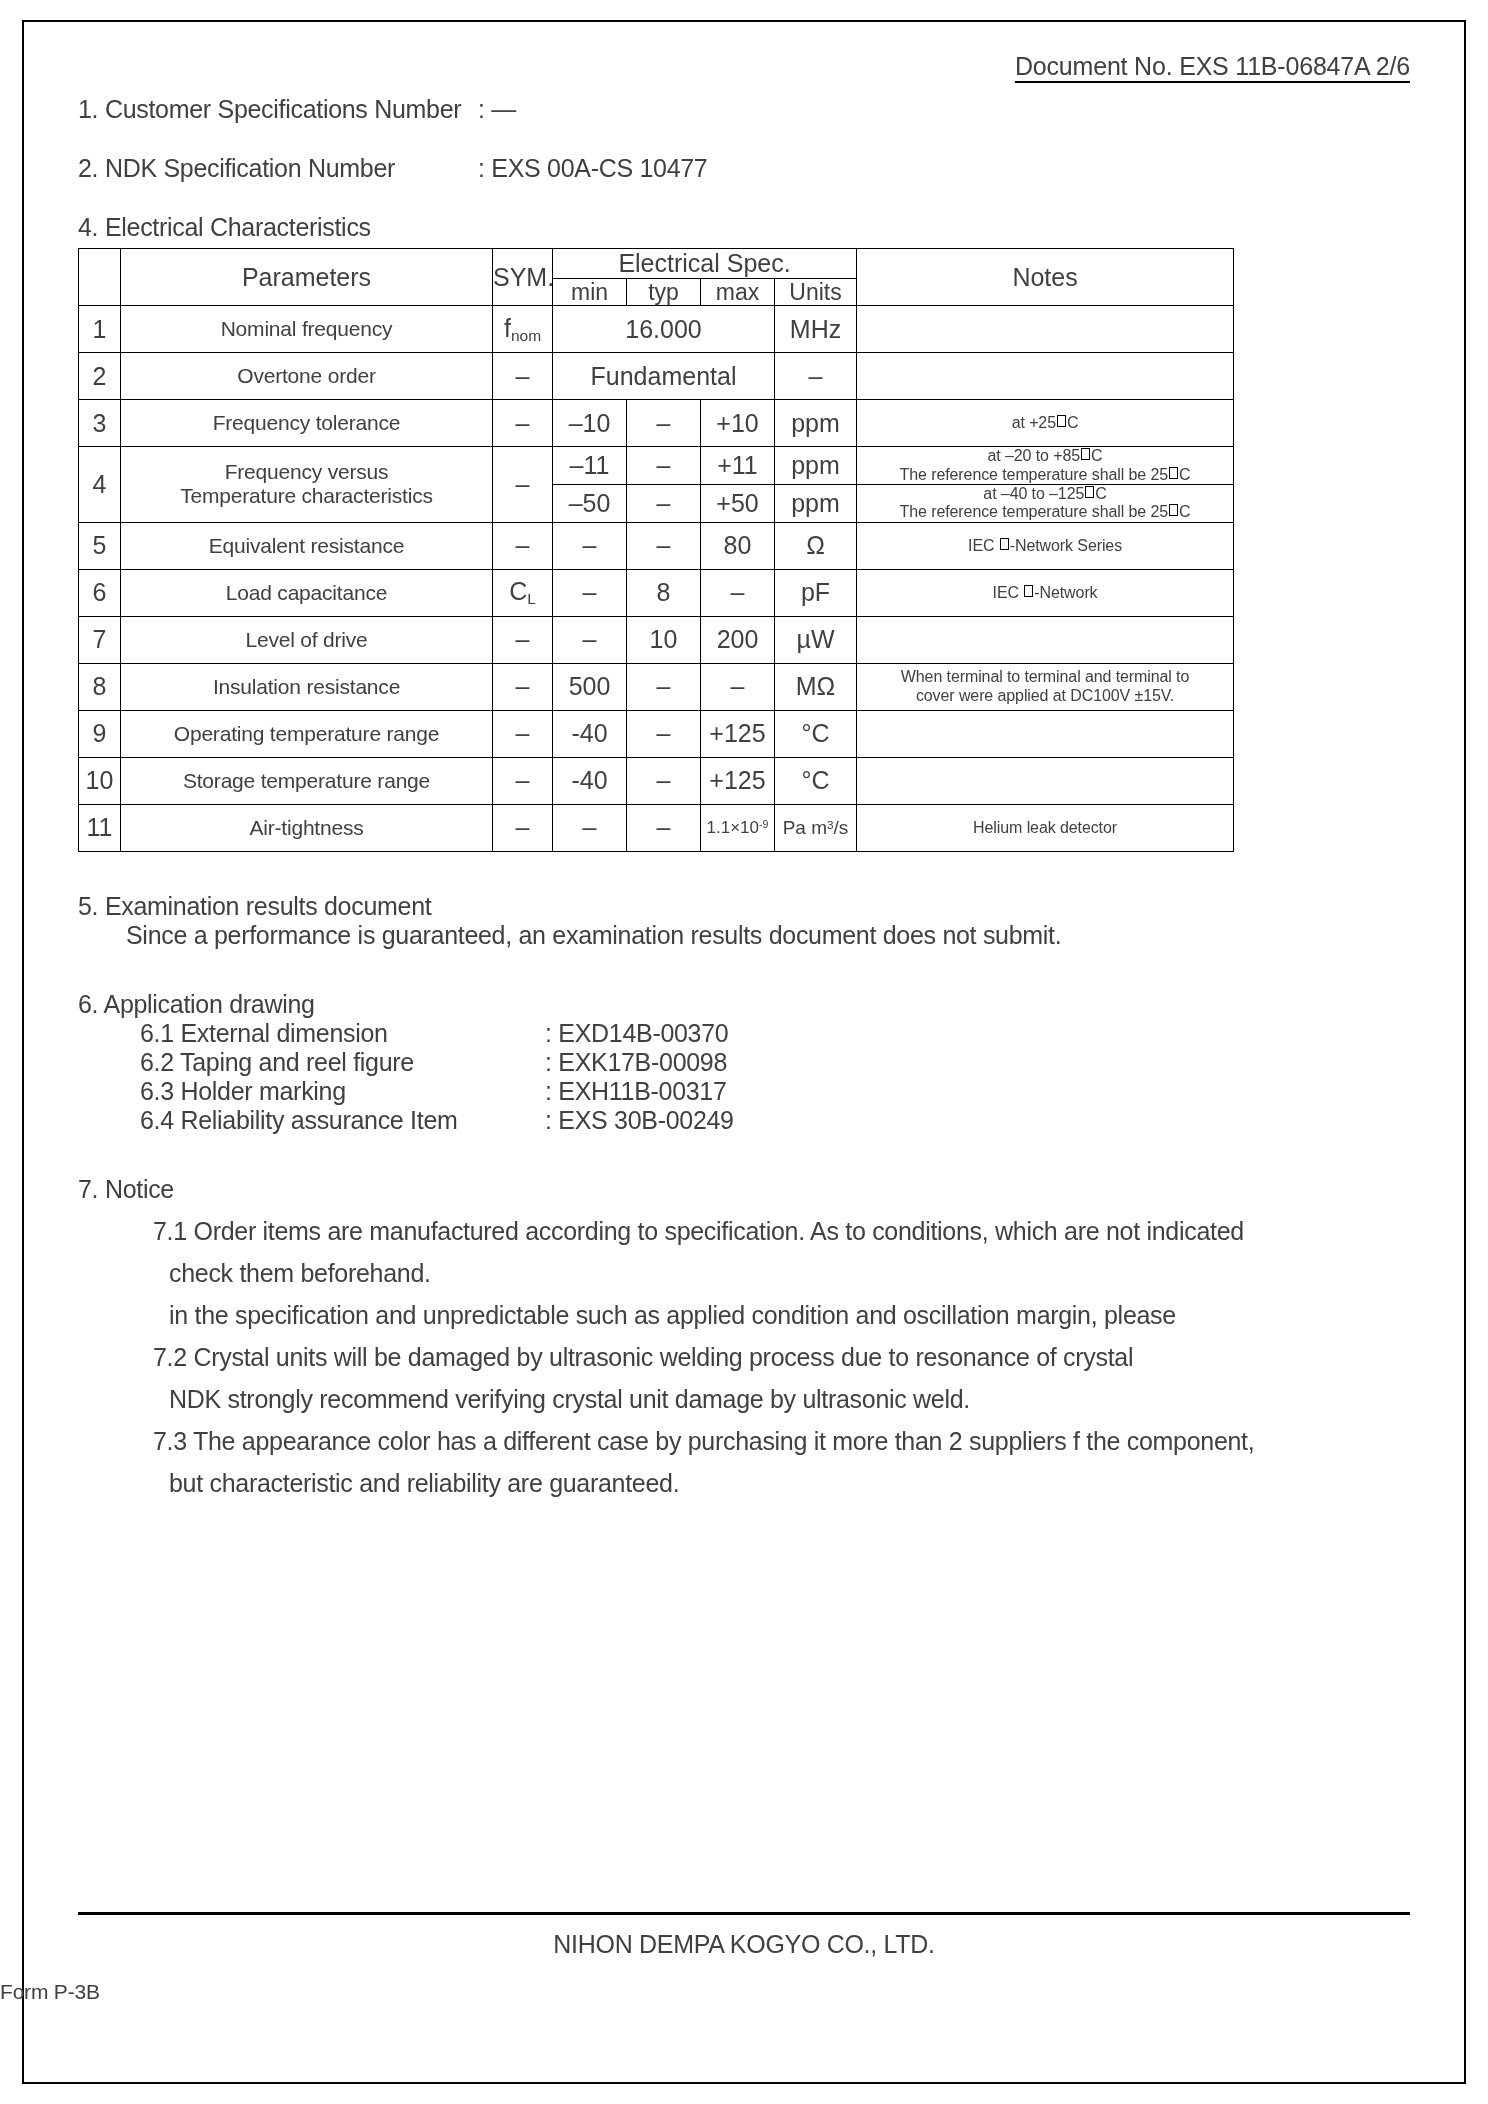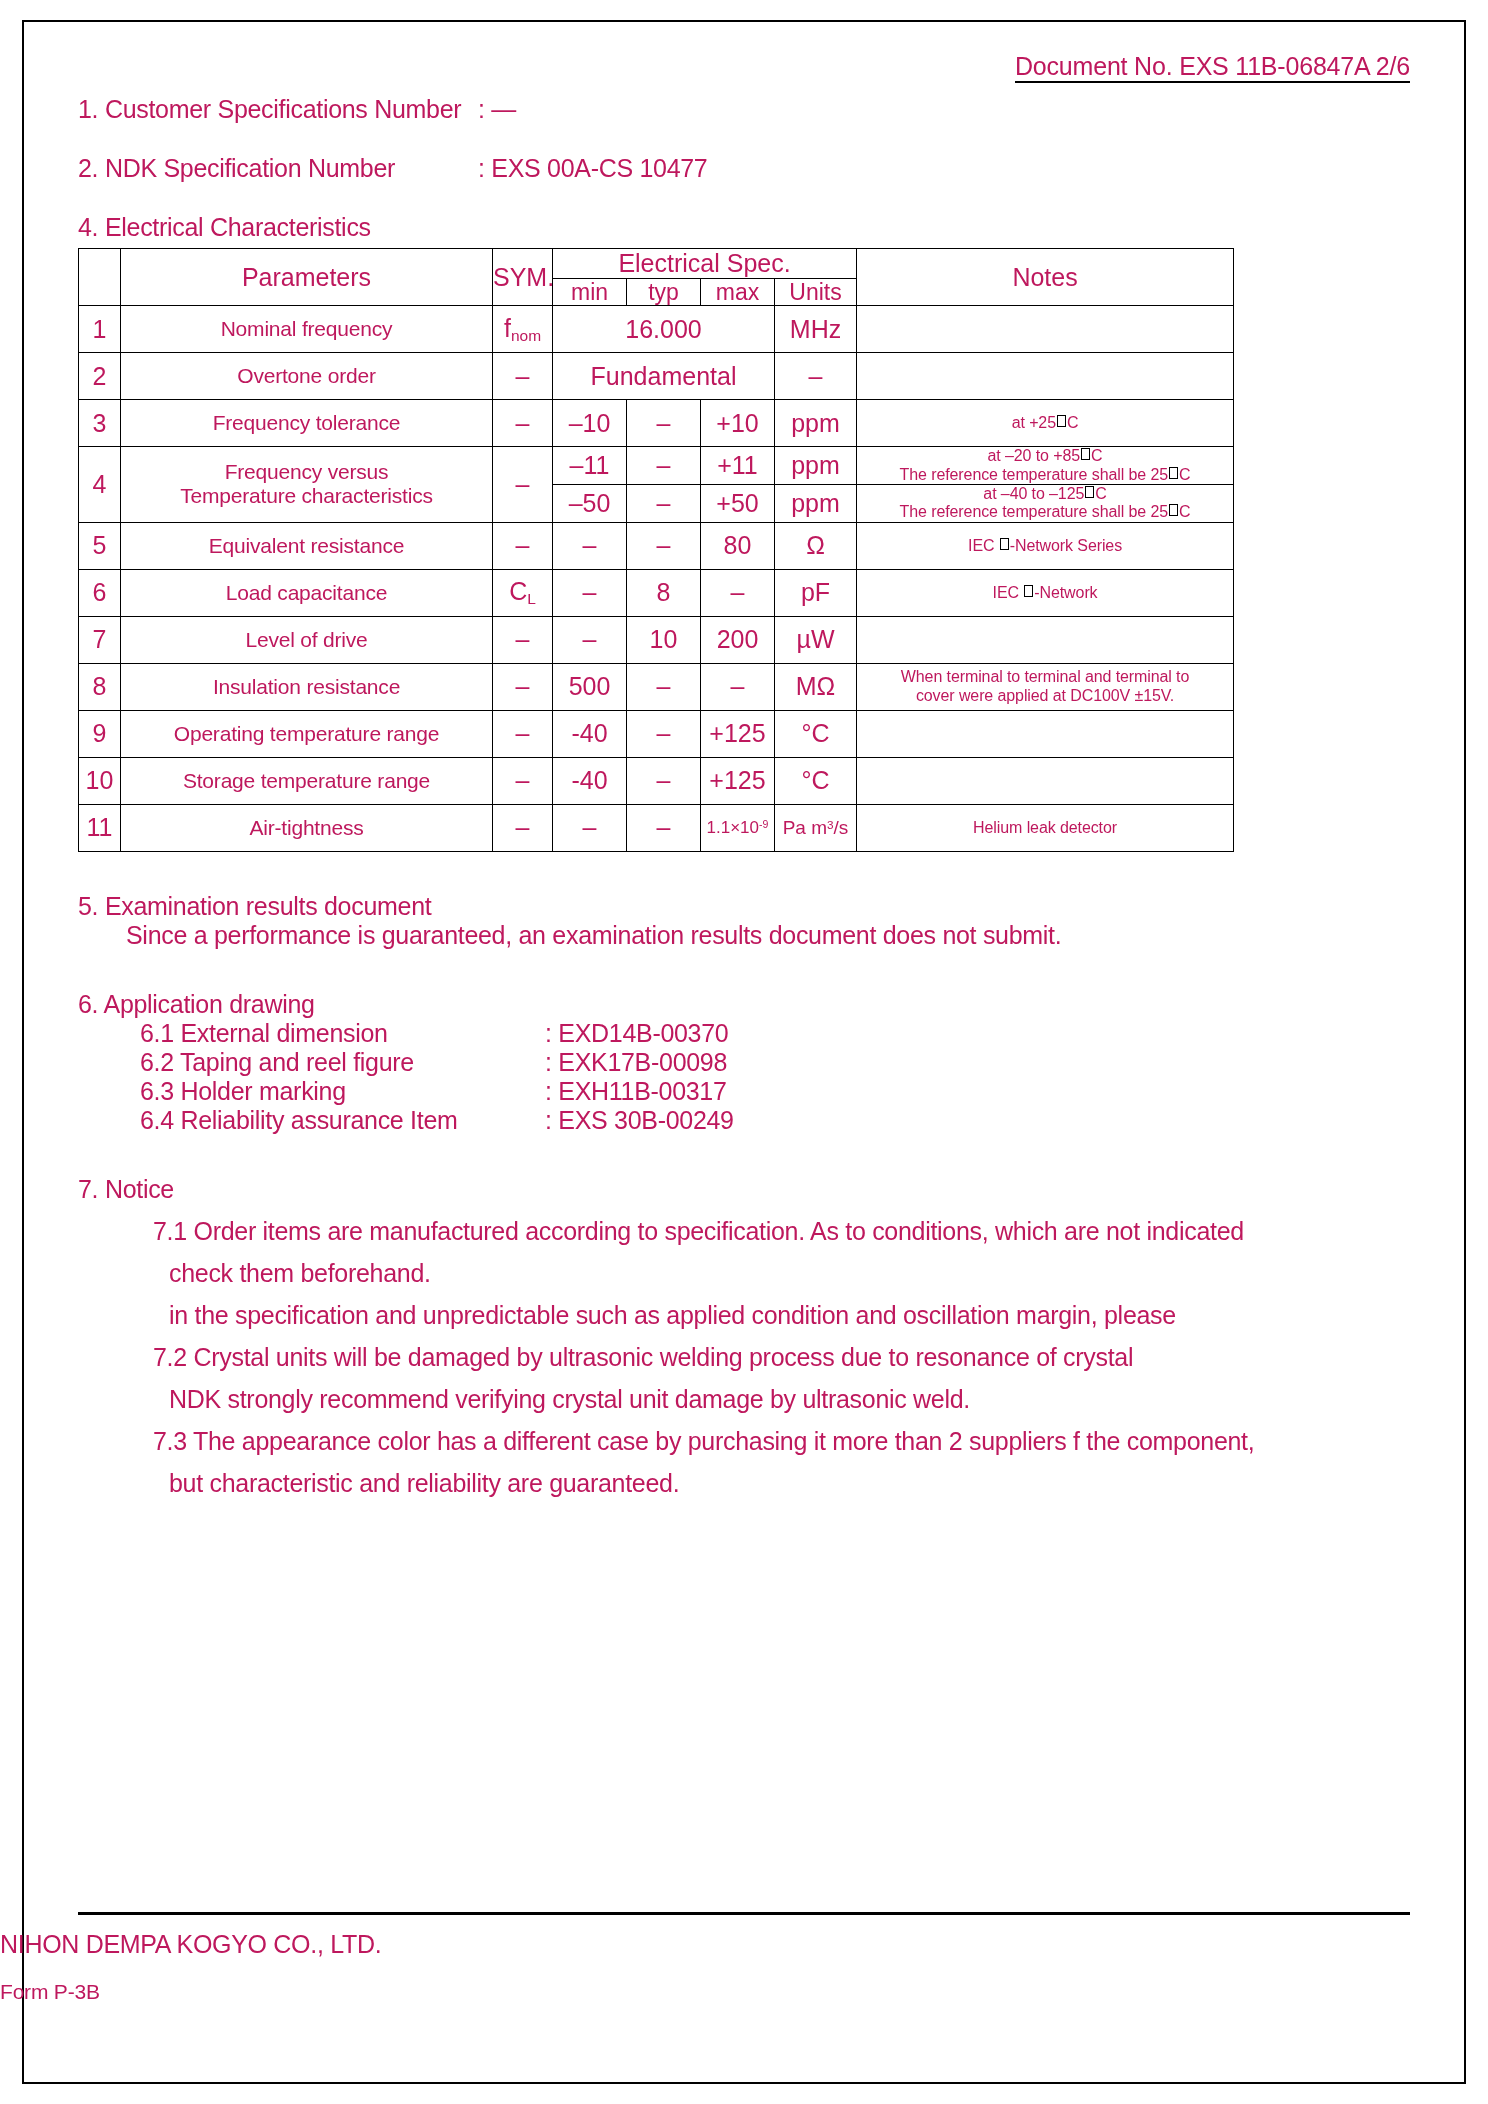--- a/index.html
+++ b/index.html
@@ -11,21 +11,21 @@
     font-family: "Liberation Sans", sans-serif;
   }
   .page {
     position: relative;
     width: 1488px;
     height: 2104px;
     background: #ffffff;
     margin: 0 auto;
     box-sizing: border-box;
     overflow: hidden;
-    color: #be185d;
+    color: #404040;
   }
   .frame {
     position: absolute;
     left: 22px;
     top: 20px;
     width: 1444px;
     height: 2064px;
     border: 2px solid #000;
     box-sizing: border-box;
   }
@@ -149,21 +149,21 @@
     left: 78px;
     top: 1912px;
     width: 1332px;
     border-top: 3px solid #000;
   }
   .footer-company {
     position: absolute;
     left: 0;
     top: 1930px;
     width: 1488px;
-    text-align: left;
+    text-align: center;
     font-size: 25px;
     letter-spacing: -0.3px;
   }
   .footer-form {
     position: absolute;
     left: 0;
     top: 1980px;
     width: 1410px;
     text-align: left;
     font-size: 21px;

